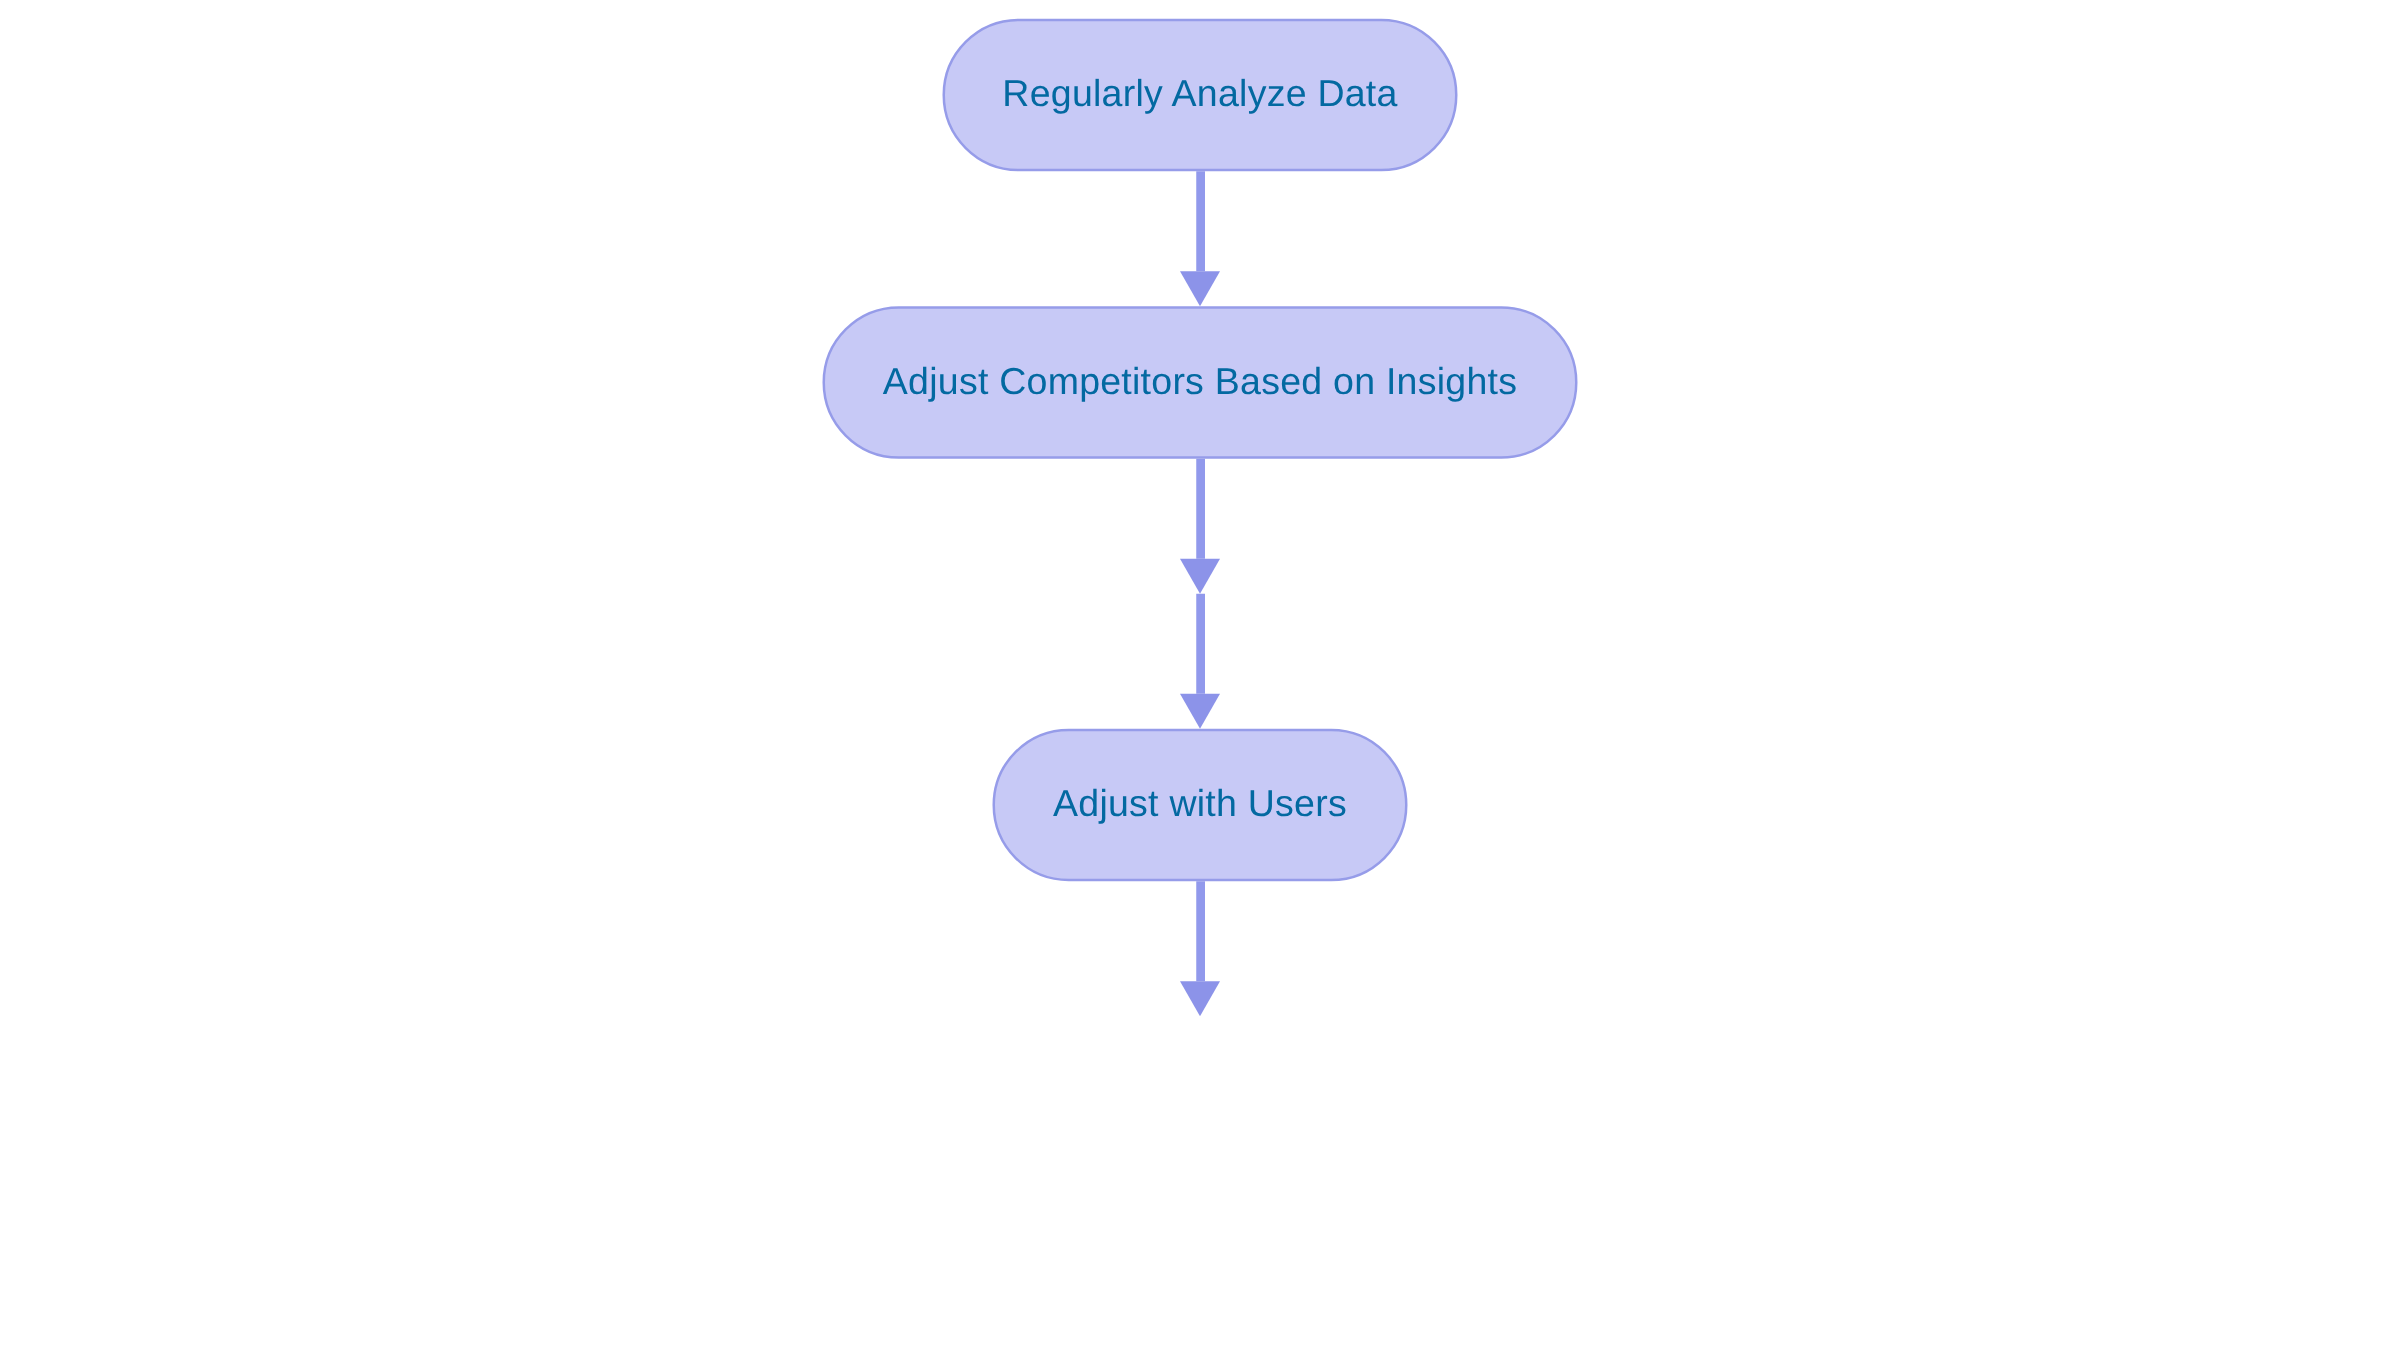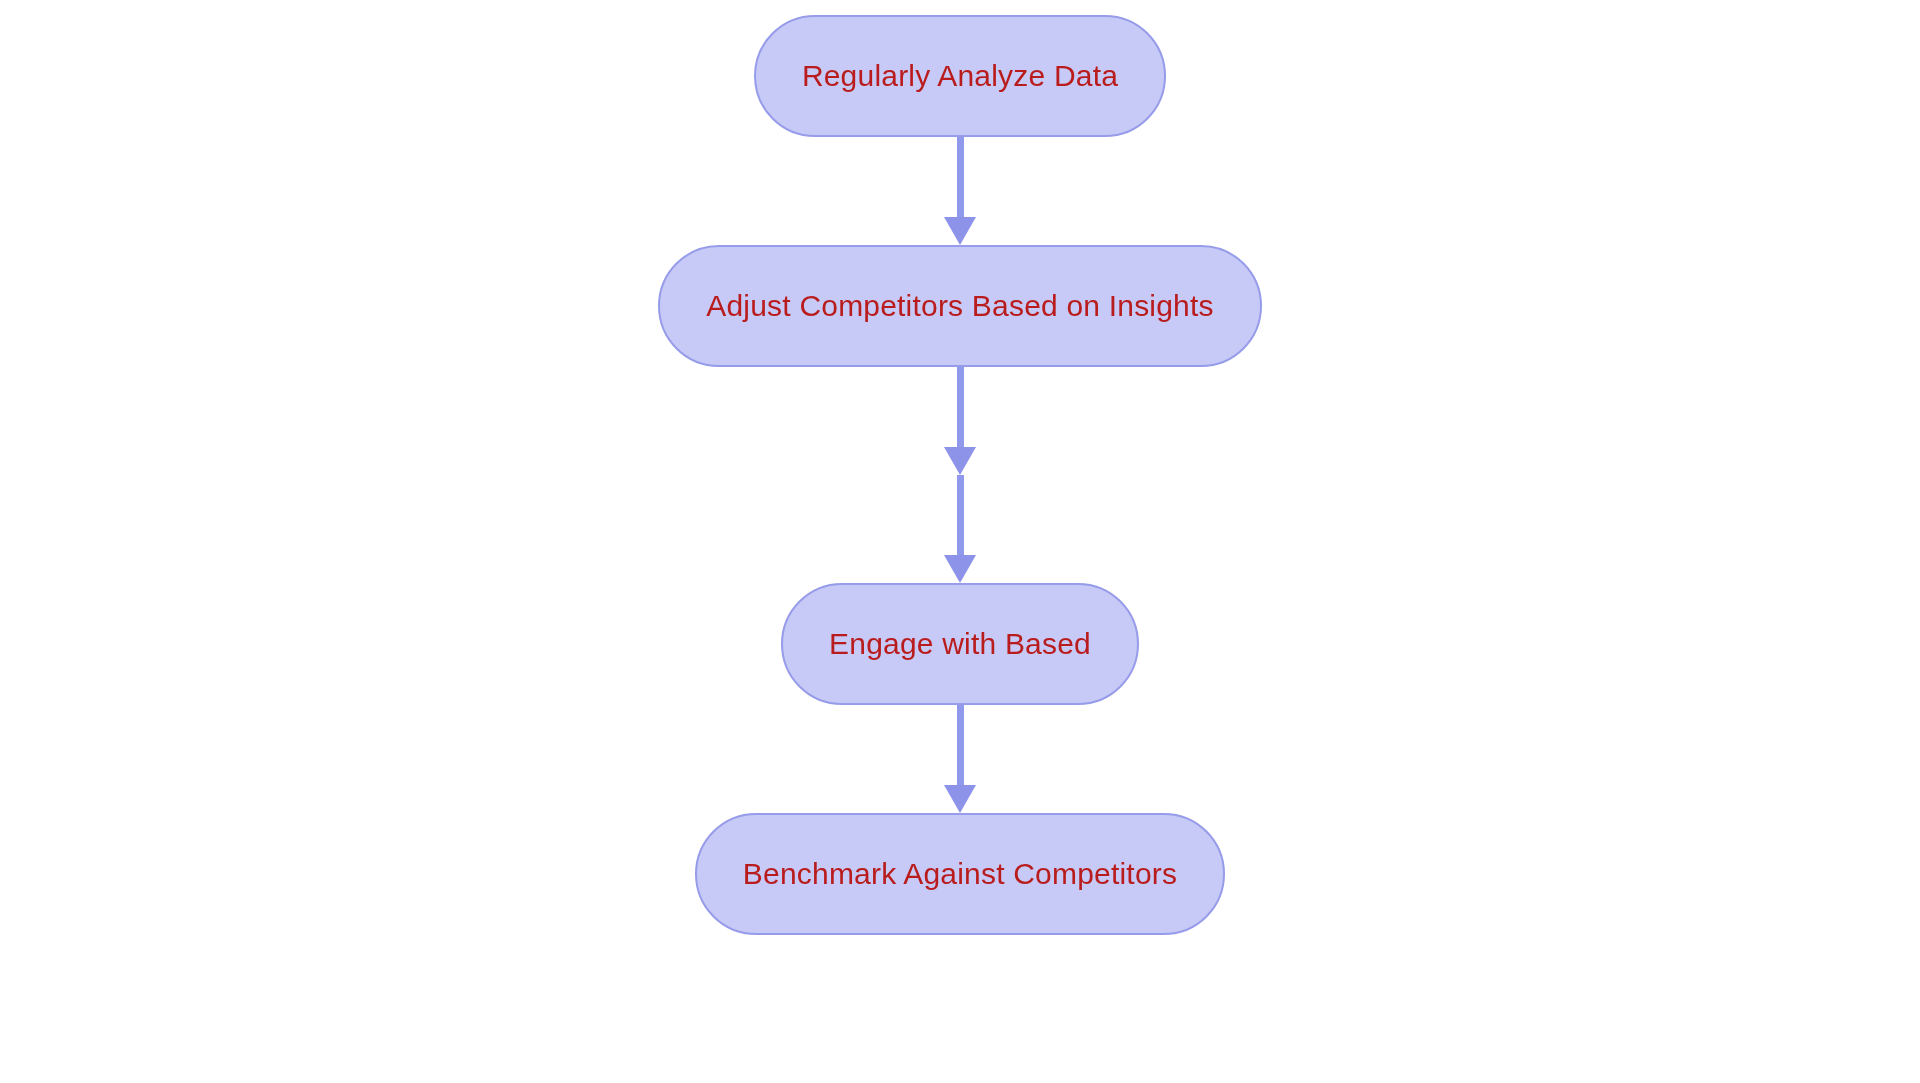--- a/index.html
+++ b/index.html
@@ -25,21 +25,21 @@
     height: 122px;
     box-sizing: border-box;
     display: flex;
     align-items: center;
     justify-content: center;
     padding: 0 46px;
     white-space: nowrap;
     background: #c7c9f6;
     border: 2.5px solid #969ce9;
     border-radius: 61px;
-    color: #b91c1c;
+    color: #0369a1;
     font-size: 30px;
     letter-spacing: 0.2px;
     flex: 0 0 auto;
   }
   .flow-arrow {
     height: 108px;
     display: flex;
     flex-direction: column;
     align-items: center;
     flex: 0 0 auto;
@@ -75,22 +75,21 @@
     <div class="shaft"></div>
     <div class="head"></div>
   </div>
 
 
   <div class="flow-arrow">
     <div class="shaft"></div>
     <div class="head"></div>
   </div>
 
-  <div class="flow-node">Engage with Based</div>
+  <div class="flow-node">Adjust with Users</div>
 
   <div class="flow-arrow">
     <div class="shaft"></div>
     <div class="head"></div>
   </div>
 
-  <div class="flow-node">Benchmark Against Competitors</div>
 
 </div>
 
 </body></html>

